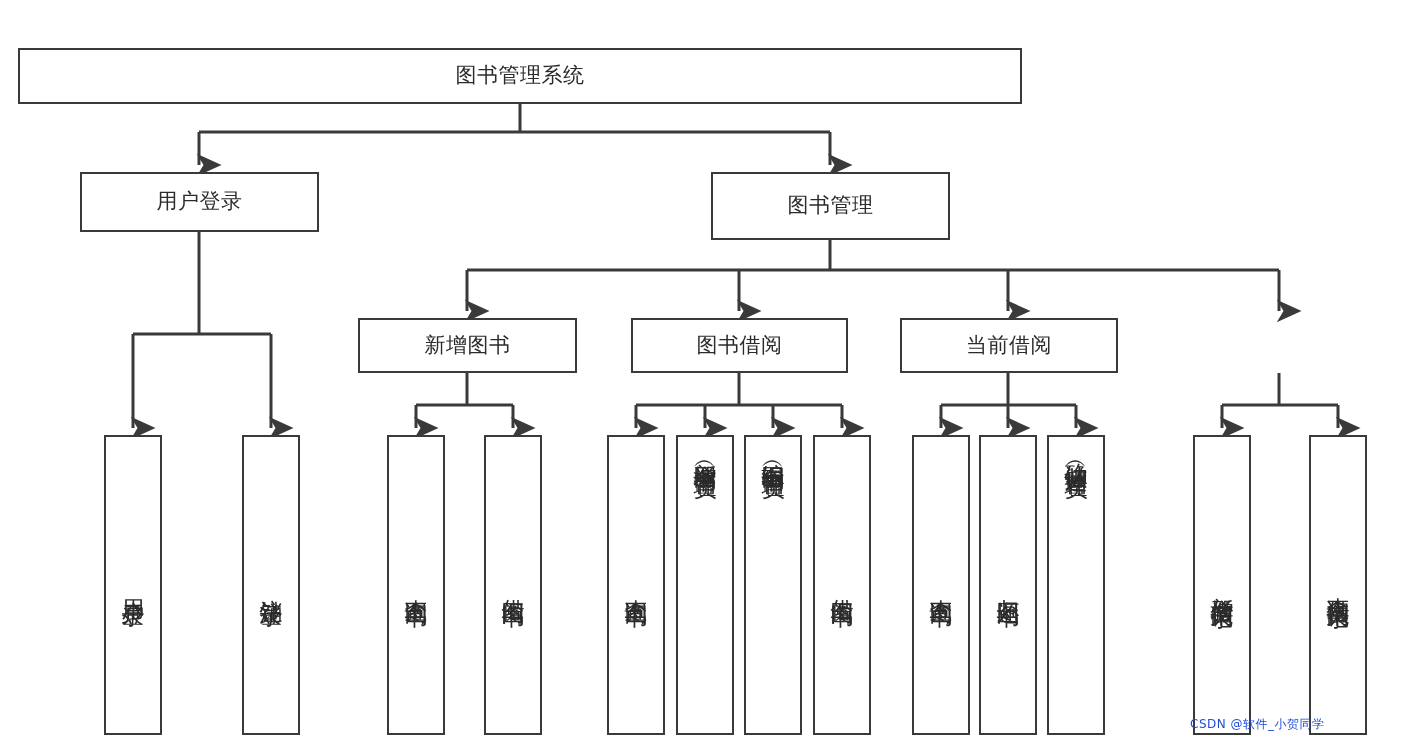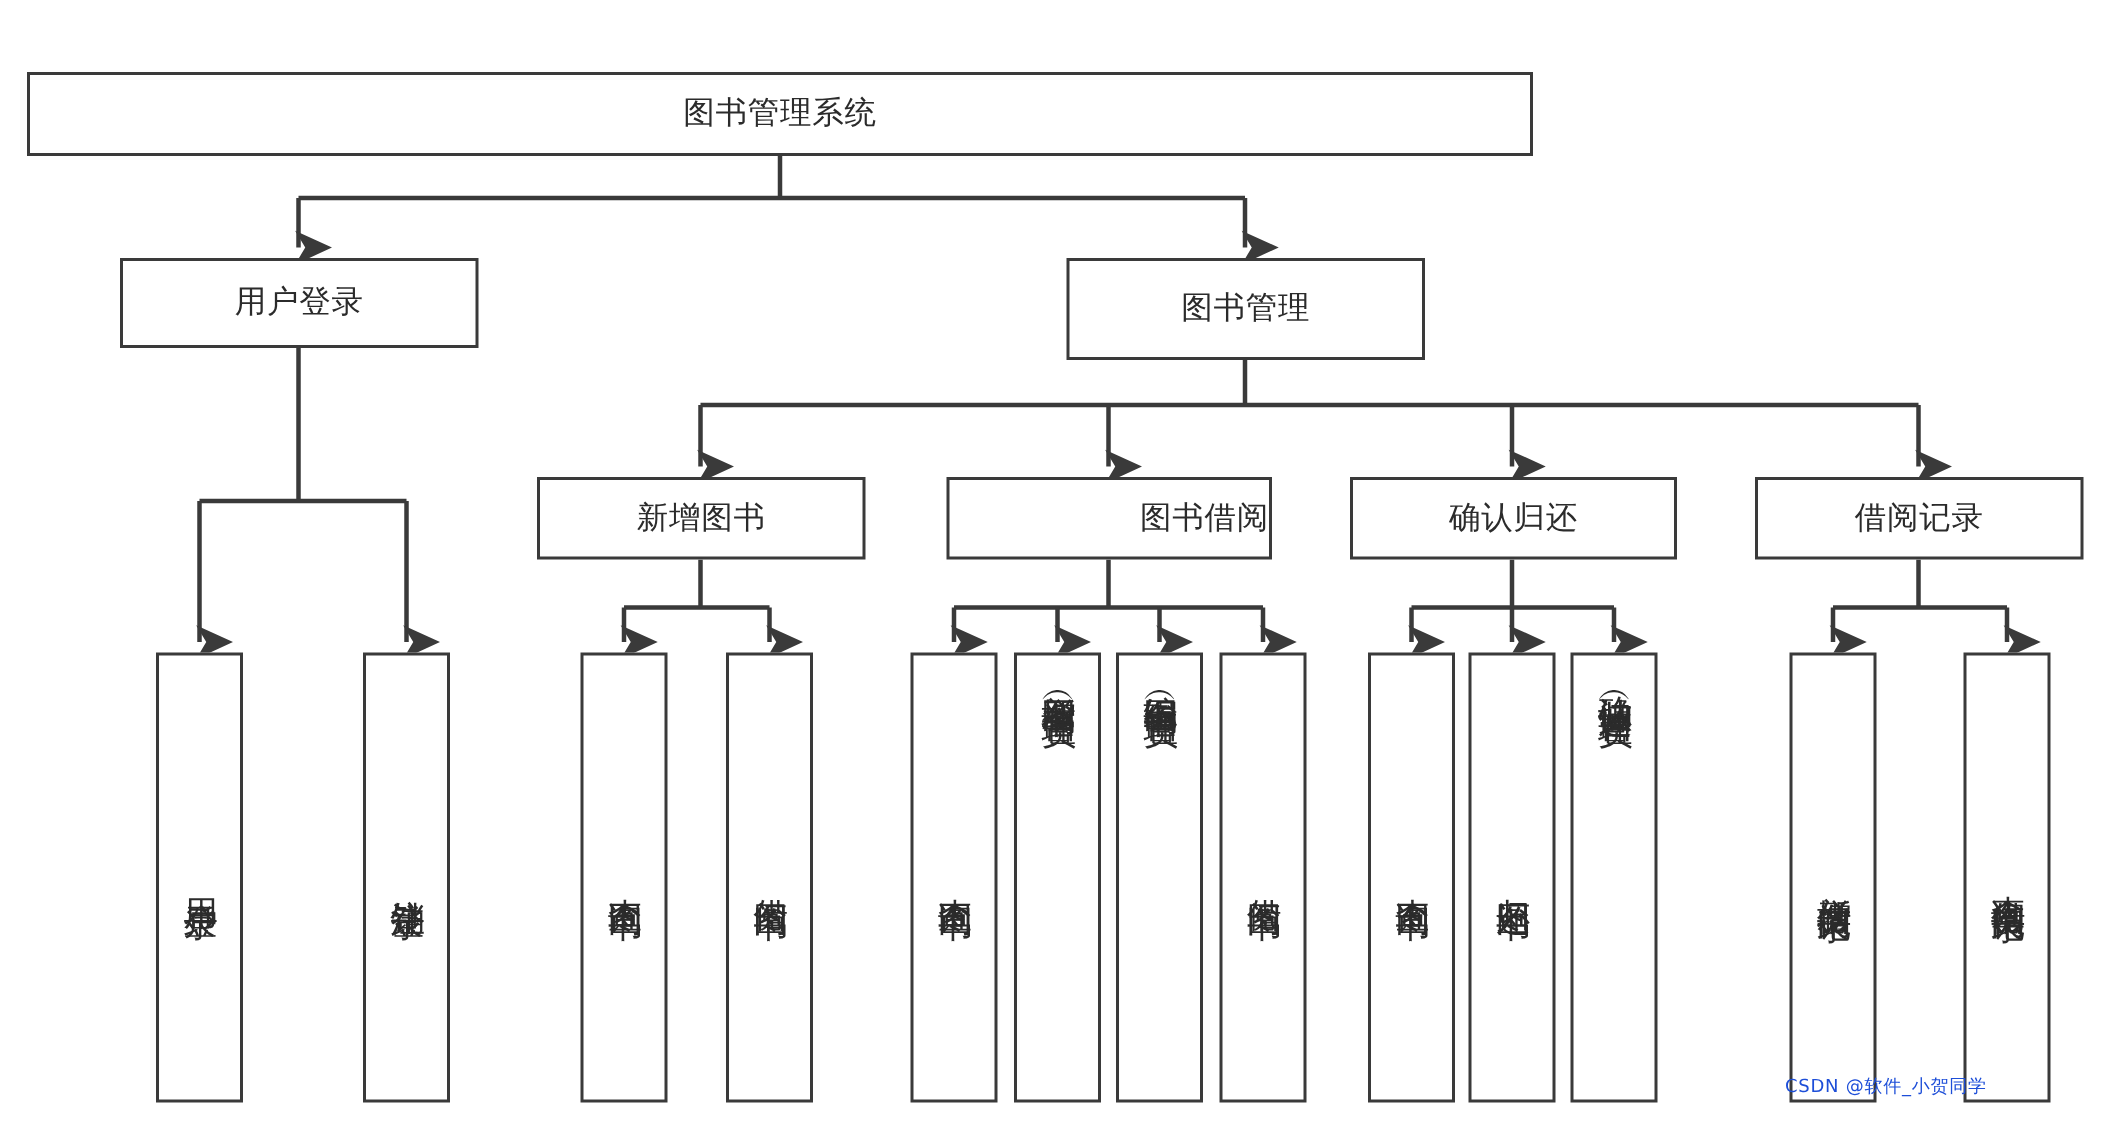--- a/index.html
+++ b/index.html
@@ -138,31 +138,28 @@
   </div>
 
   <div class="node horiz" style="left:711px; top:172px; width:239px; height:68px;">
     <span class="label">图书管理</span>
   </div>
 
   <div class="node horiz" style="left:358px; top:318px; width:219px; height:55px;">
     <span class="label">新增图书</span>
   </div>
 
-  <div class="node horiz" style="left:631px; top:318px; width:217px; height:55px;justify-content:flex-end;">
+  <div class="node horiz" style="left:631px; top:318px; width:217px; height:55px;">
     <span class="label">图书借阅</span>
   </div>
 
   <div class="node horiz" style="left:900px; top:318px; width:218px; height:55px;">
-    <span class="label">确认归还</span>
-  </div>
-
-  <div class="node horiz" style="left:1170px; top:318px; width:219px; height:55px;">
-    <span class="label">借阅记录</span>
-  </div>
+    <span class="label">当前借阅</span>
+  </div>
+
 
   <div class="node vert centered" style="left:104px; top:435px; width:58px; height:300px;">
     <span class="label">用户登录</span>
   </div>
 
   <div class="node vert centered" style="left:242px; top:435px; width:58px; height:300px;">
     <span class="label">注销登录</span>
   </div>
 
   <div class="node vert centered" style="left:387px; top:435px; width:58px; height:300px;">

